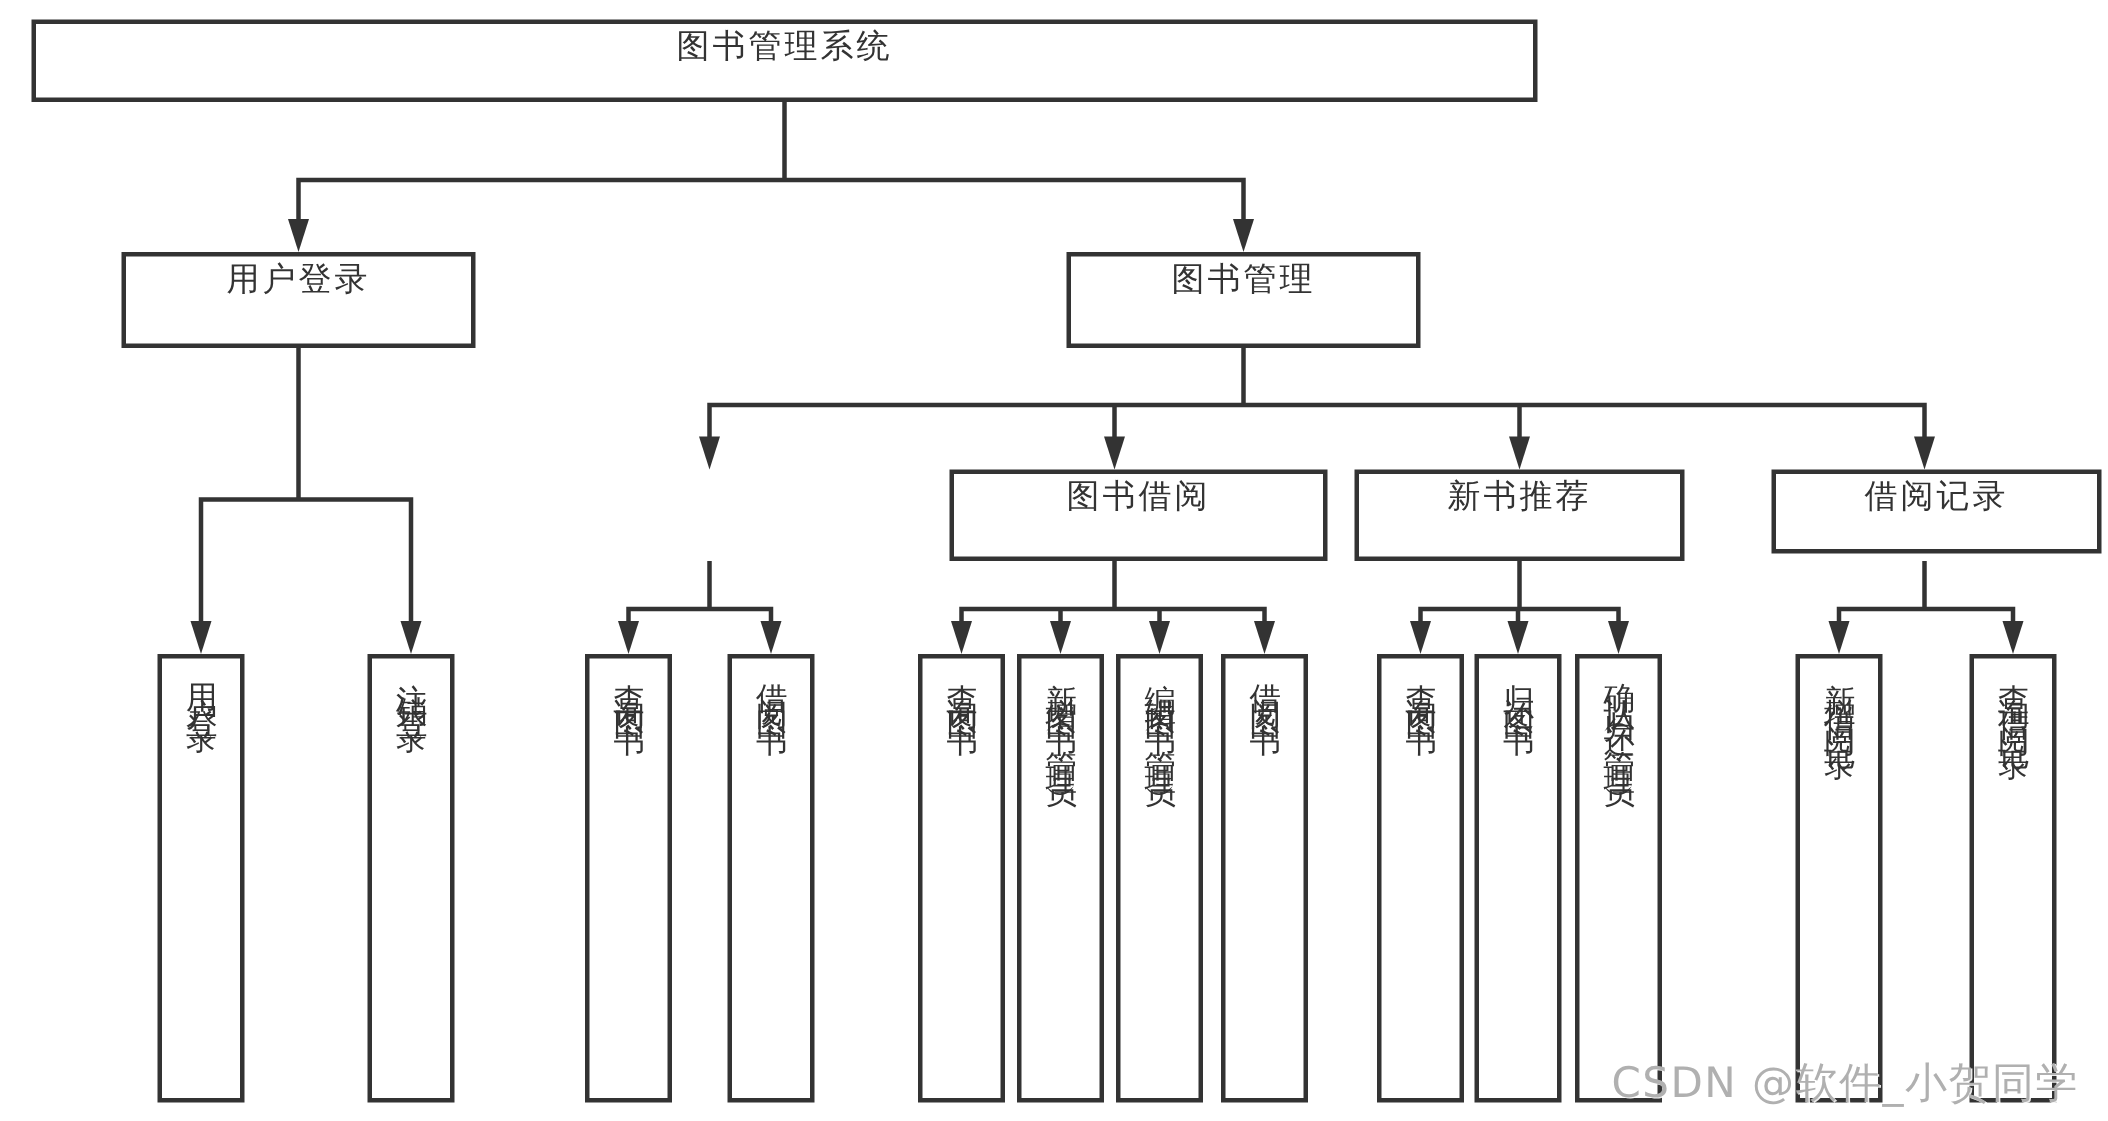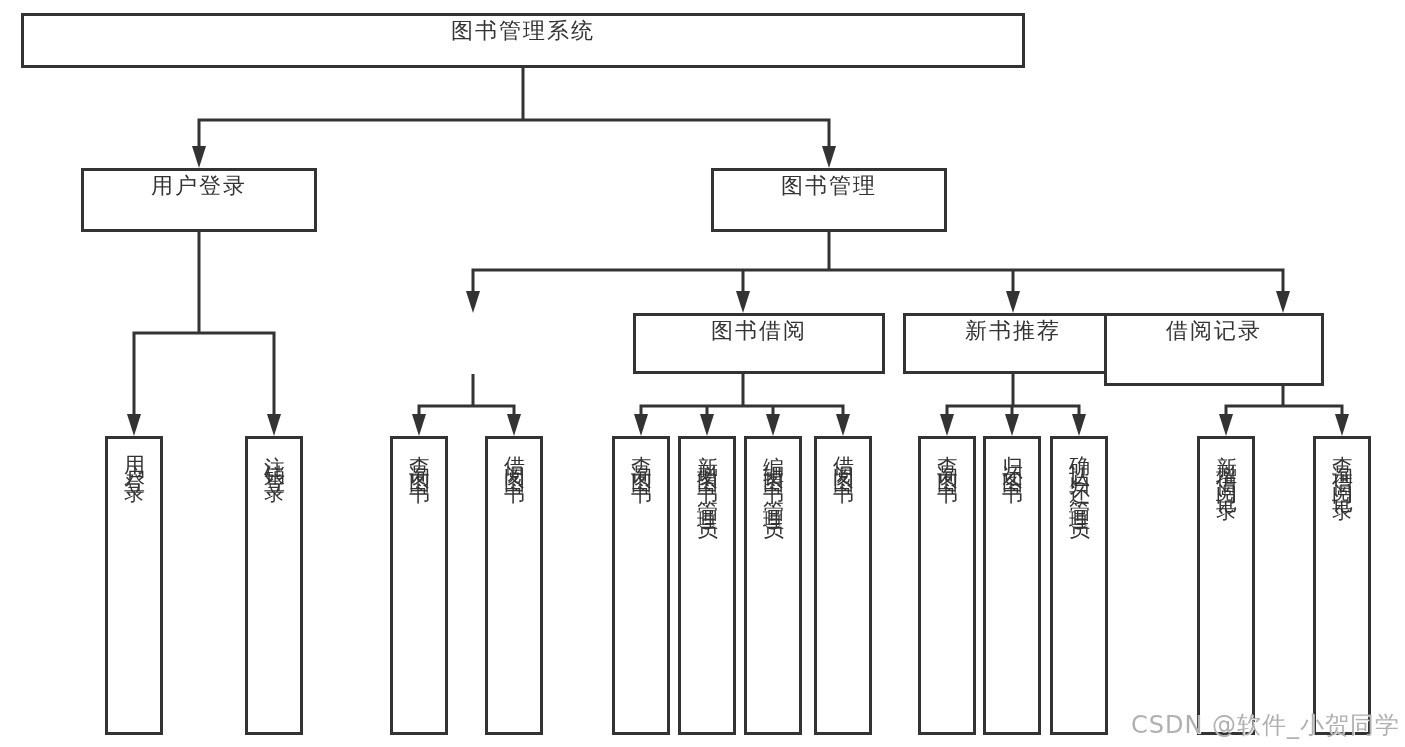--- a/index.html
+++ b/index.html
@@ -42,23 +42,23 @@
     writing-mode: vertical-lr;
     text-orientation: mixed;
     font-size: 21px;
     line-height: 1.1;
     letter-spacing: 9px;
     white-space: nowrap;
     margin-bottom: -9px; 
   }
   #watermark {
     position: absolute;
-    right: 5px;
+    right: 19px;
     bottom: 6px;
-    font-size: 24px;
+    font-size: 28px;
     color: #b0b0b0;
     letter-spacing: 1px;
     text-shadow: 1px 1px 0 rgba(255,255,255,0.9);
     white-space: nowrap;
   }
 </style>
 </head>
 <body>
 
 <div id="canvas">
@@ -116,21 +116,21 @@
   <div class="box hbox" style="left:711px; top:168px; width:236px; height:64px;">
     <span>图书管理</span>
   </div>
 
   <div class="box hbox" style="left:633px; top:313px; width:252px; height:61px;">
     <span>图书借阅</span>
   </div>
   <div class="box hbox" style="left:903px; top:313px; width:220px; height:61px;">
     <span>新书推荐</span>
   </div>
-  <div class="box hbox" style="left:1104px; top:313px; width:220px; height:73px;font-family:Liberation Serif, serif;">
+  <div class="box hbox" style="left:1181px; top:313px; width:220px; height:56px;font-family:Liberation Serif, serif;">
     <span>借阅记录</span>
   </div>
 
   <div class="box vbox" style="left:105px; top:436px; width:58px; height:299px;">
     <span>用户登录</span>
   </div>
   <div class="box vbox" style="left:245px; top:436px; width:58px; height:299px;">
     <span>注销登录</span>
   </div>
 

